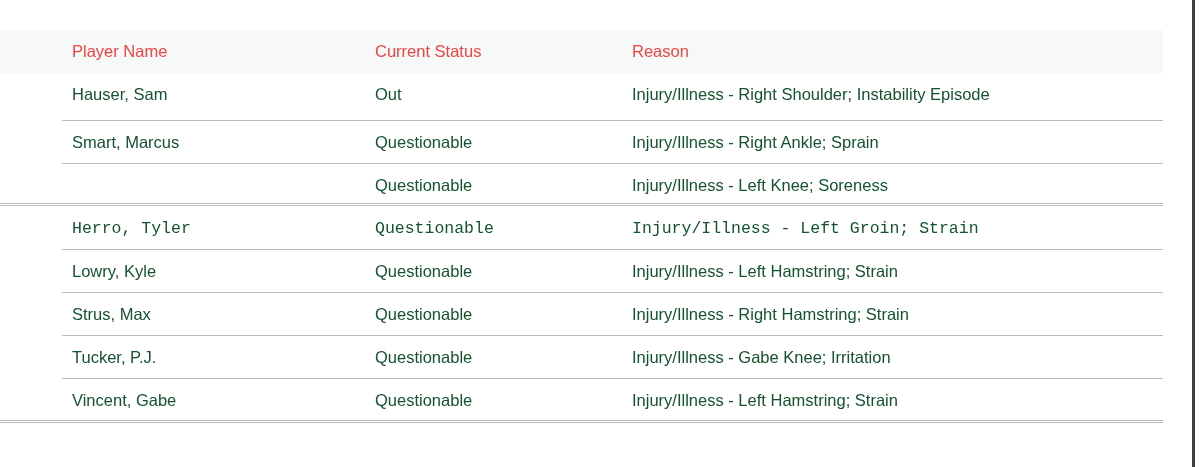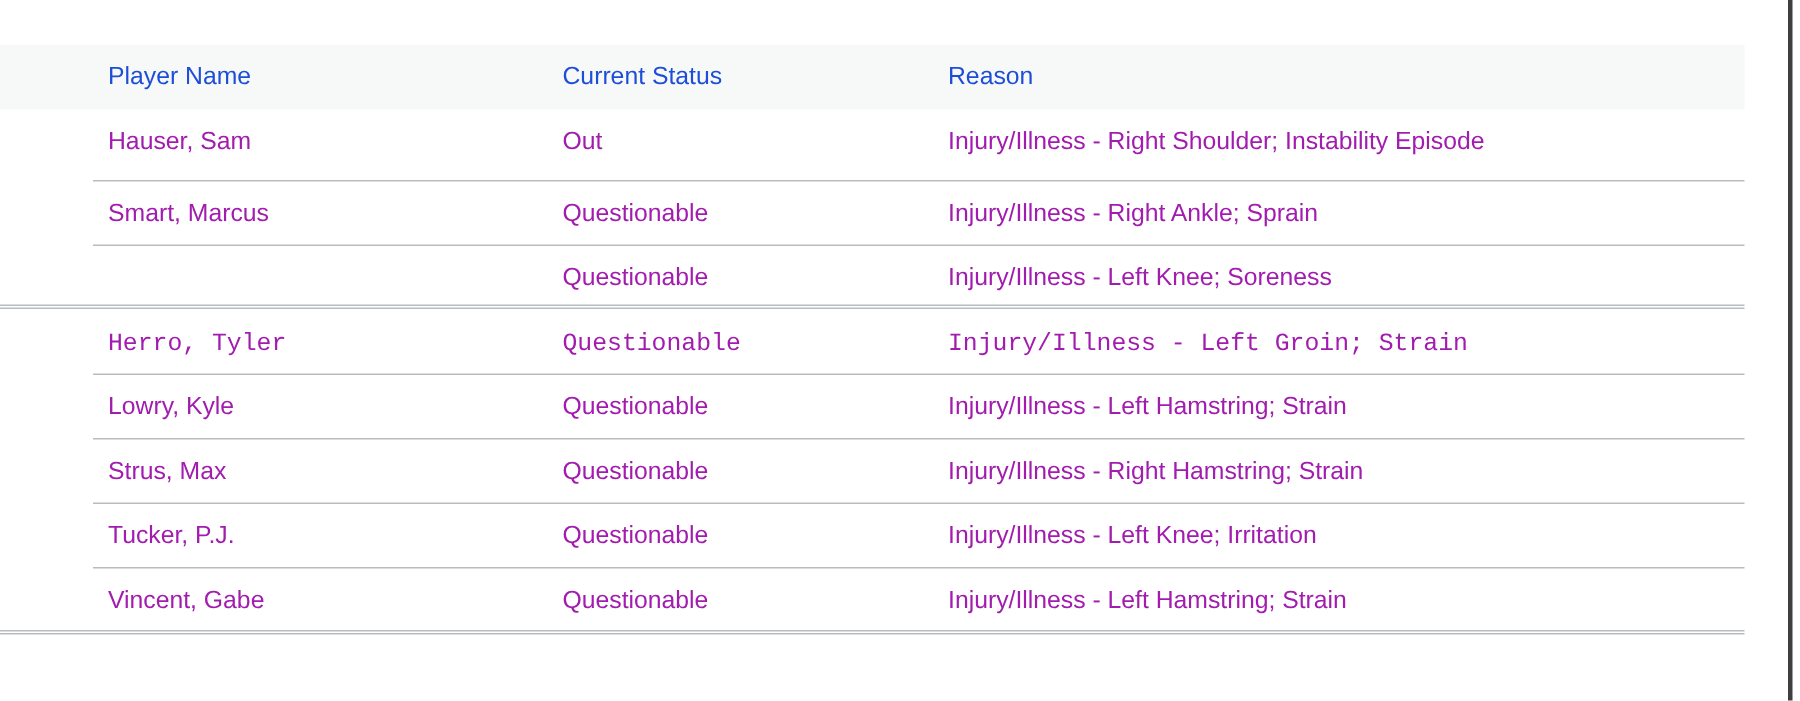--- a/index.html
+++ b/index.html
@@ -50,24 +50,24 @@
     font-size: 16.5px;
     white-space: nowrap;
     overflow: hidden;
   }
 
   .col-name   { left: 72px;  width: 295px; }
   .col-status { left: 375px; width: 250px; }
   .col-reason { left: 632px; width: 525px; }
 
   .report-header .cell {
-    color: #1d4ed8;
+    color: #ef4444;
   }
   .report-row .cell {
-    color: #a21caf;
+    color: #14532d;
   }
 
   
   .divider {
     position: absolute;
     height: 1px;
     background: #b9bcbe;
   }
   .divider.inset {
     left: 62px;
@@ -137,21 +137,21 @@
   <div class="report-row" style="top:293px;">
     <div class="cell col-name">Strus, Max</div>
     <div class="cell col-status">Questionable</div>
     <div class="cell col-reason">Injury/Illness - Right Hamstring; Strain</div>
   </div>
   <div class="divider inset" style="top:335px;"></div>
 
   <div class="report-row" style="top:336px;">
     <div class="cell col-name">Tucker, P.J.</div>
     <div class="cell col-status">Questionable</div>
-    <div class="cell col-reason">Injury/Illness - Left Knee; Irritation</div>
+    <div class="cell col-reason">Injury/Illness - Gabe Knee; Irritation</div>
   </div>
   <div class="divider inset" style="top:378px;"></div>
 
   <div class="report-row" style="top:379px;">
     <div class="cell col-name">Vincent, Gabe</div>
     <div class="cell col-status">Questionable</div>
     <div class="cell col-reason">Injury/Illness - Left Hamstring; Strain</div>
   </div>
   <div class="divider full" style="top:420px;"></div>
   <div class="divider full" style="top:422px;"></div>

